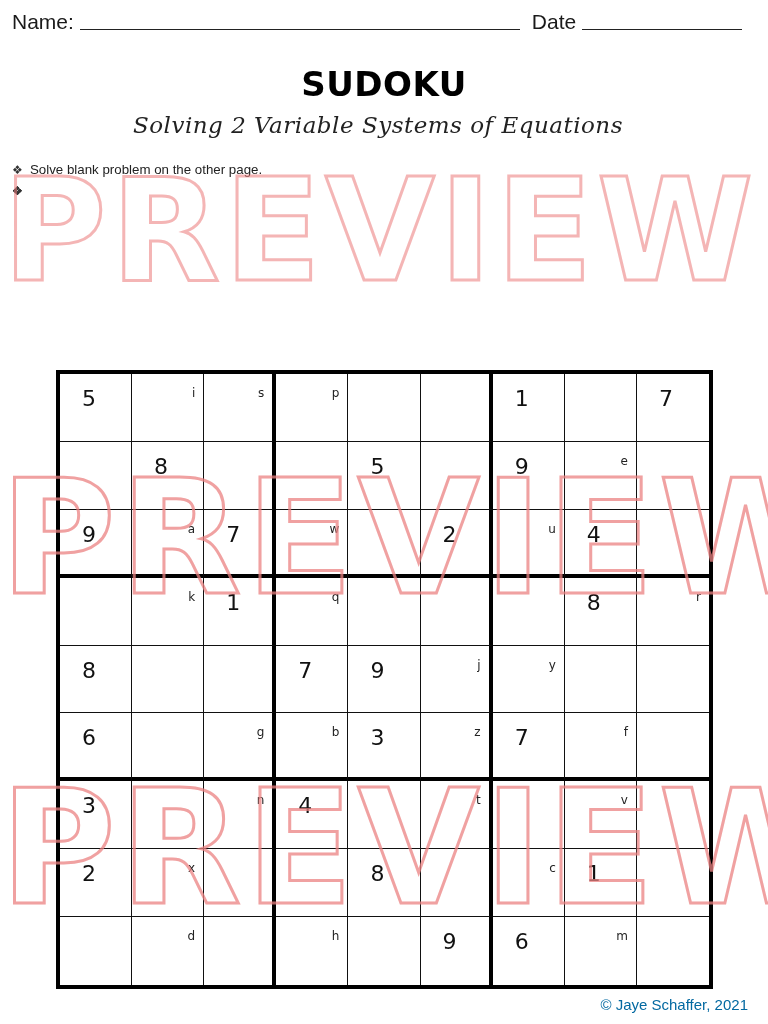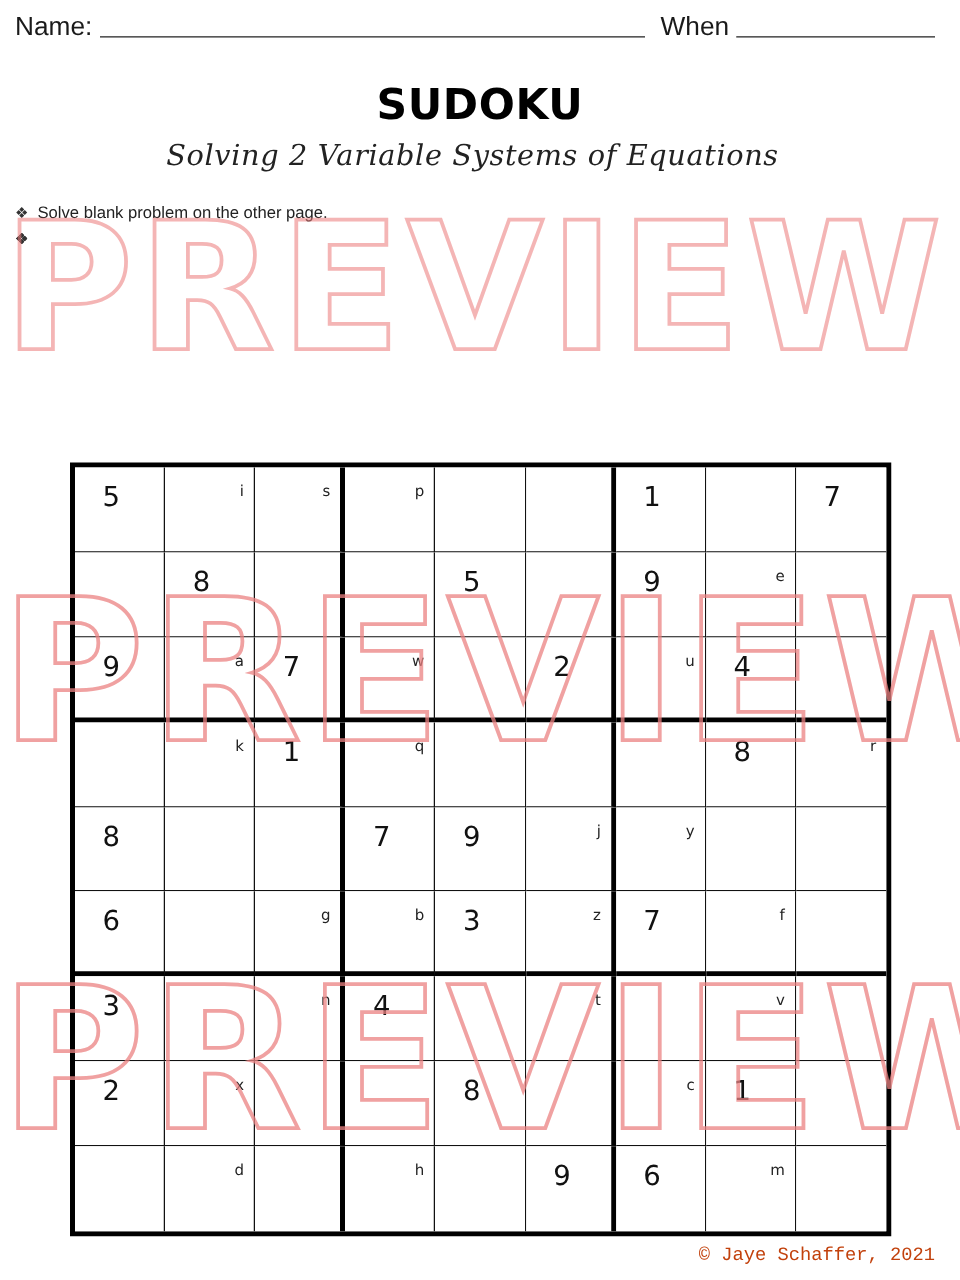--- a/index.html
+++ b/index.html
@@ -60,31 +60,31 @@
       position:absolute; left:0; width:760px; text-align:center; pointer-events:none;
       font-family:"DejaVu Sans", sans-serif; font-weight:bold;
       color:transparent; letter-spacing:4px;
       -webkit-text-stroke:3px rgba(235,130,130,0.75);
       text-shadow:none;
     }
     .wm-1 { top:148px; font-size:142px; -webkit-text-stroke:3px rgba(235,120,120,0.55); }
     .wm-2 { top:446px; font-size:158px; }
     .wm-3 { top:756px; font-size:158px; }
     .footer {
-      position:absolute; right:20px; top:996px; font-family:Liberation Mono, monospace;
-      font-size:15px; color:#c2410c;
+      position:absolute; right:20px; top:996px; font-family:Liberation Sans, sans-serif;
+      font-size:15px; color:#0369a1;
     }
   </style>
 </head>
 <body>
 
 <div class="header-line">
   <span>Name:</span>
   <span class="blank blank-name"></span>
-  <span style="margin-left:6px;">When</span>
+  <span style="margin-left:6px;">Date</span>
   <span class="blank blank-date"></span>
 </div>
 
 <div class="title">SUDOKU</div>
 <div class="subtitle">Solving 2 Variable Systems of Equations</div>
 
 <ul class="instructions">
   <li><span class="bullet">❖</span><span>Solve blank problem on the other page.</span></li>
   <li><span class="bullet">❖</span></li>
   <li><span class="bullet">❖</span></li>

